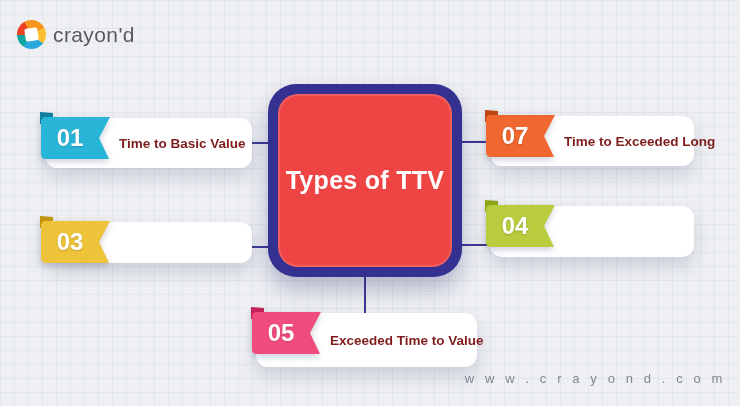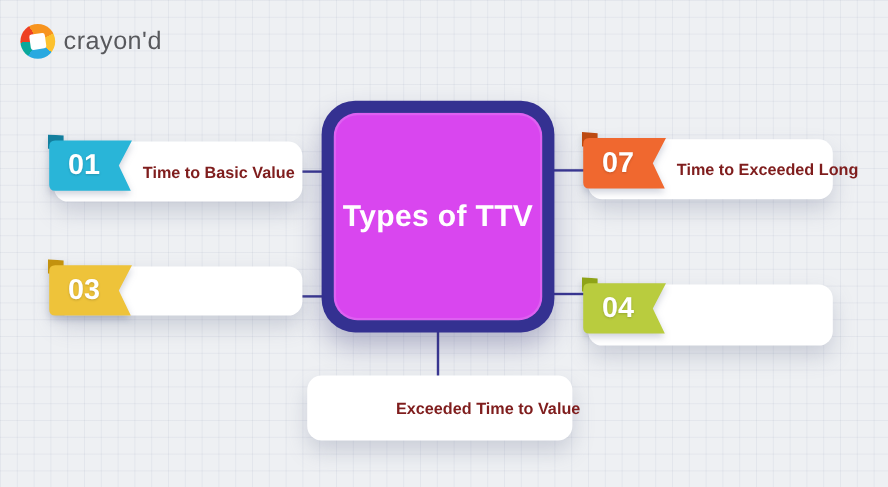--- a/index.html
+++ b/index.html
@@ -26,33 +26,33 @@
   .line-l1{left:248px;top:142px;width:26px;height:2px;}
   .line-l2{left:458px;top:141px;width:36px;height:2px;}
   .line-l3{left:248px;top:246px;width:26px;height:2px;}
   .line-l4{left:458px;top:244px;width:36px;height:2px;}
   .line-v {left:364px;top:272px;width:2px;height:46px;}
 
   
   .center-box{position:absolute;left:268px;top:84px;width:194px;height:193px;
     background:#343191;border-radius:28px;z-index:2;
     box-shadow:0 12px 22px rgba(44,42,110,0.30);}
-  .center-inner{position:absolute;inset:10px;background:#d946ef;
+  .center-inner{position:absolute;inset:10px;background:#ef4444;
     border:2px solid rgba(255,255,255,0.14);border-radius:20px;
     display:flex;align-items:center;justify-content:center;}
   .center-title{color:#ffffff;font-size:25px;font-weight:800;letter-spacing:0.3px;}
 
   
   .card{position:absolute;background:#ffffff;border-radius:12px;z-index:3;
     box-shadow:0 9px 18px rgba(99,107,138,0.26);
     display:flex;align-items:center;}
   .c1{left:45px;top:118px;width:207px;height:50px;}
   .c2{left:490px;top:116px;width:204px;height:50px;}
   .c3{left:45px;top:222px;width:207px;height:41px;}
-  .c4{left:490px;top:237px;width:204px;height:51px;}
+  .c4{left:490px;top:206px;width:204px;height:51px;}
   .c5{left:256px;top:313px;width:221px;height:54px;}
 
   .ribbon{position:absolute;left:-7px;top:-6px;width:74px;height:50px;}
   .ribbon svg{position:absolute;left:0;top:0;width:74px;height:50px;
     filter:drop-shadow(0 3px 3px rgba(60,70,110,0.25));}
   .ribbon-num{position:absolute;left:3px;top:5px;width:58px;height:42px;
     line-height:42px;text-align:center;color:#ffffff;font-size:24px;font-weight:800;
     text-shadow:0 1px 2px rgba(0,0,0,0.18);}
   .card-label{margin-left:74px;font-size:13.5px;font-weight:700;color:#7f1d1d;white-space:nowrap;}
 
@@ -120,17 +120,25 @@
     <div class="ribbon">
       <svg viewBox="0 0 74 50">
         <polygon points="2,0 15,1 15,12 2,12" fill="#8ea317"></polygon>
         <path d="M8,5 H72 L61,26 L71,47 H8 Q3,47 3,42 V10 Q3,5 8,5 Z" fill="#b9cc3e"></path>
       </svg>
       <span class="ribbon-num">04</span>
     </div>
   </div>
 
   <div class="card c5">
+    <div class="ribbon">
+      <svg viewBox="0 0 74 50">
+        <polygon points="2,0 15,1 15,12 2,12" fill="#c22257"></polygon>
+        <path d="M8,5 H72 L61,26 L71,47 H8 Q3,47 3,42 V10 Q3,5 8,5 Z" fill="#f04c7d"></path>
+      </svg>
+      <span class="ribbon-num">05</span>
+    </div>
     <span class="card-label">Exceeded Time to Value</span>
   </div>
 
+  <div class="footer-url">w w w . c r a y o n d . c o m</div>
 
 </div>
 
 </body></html>

